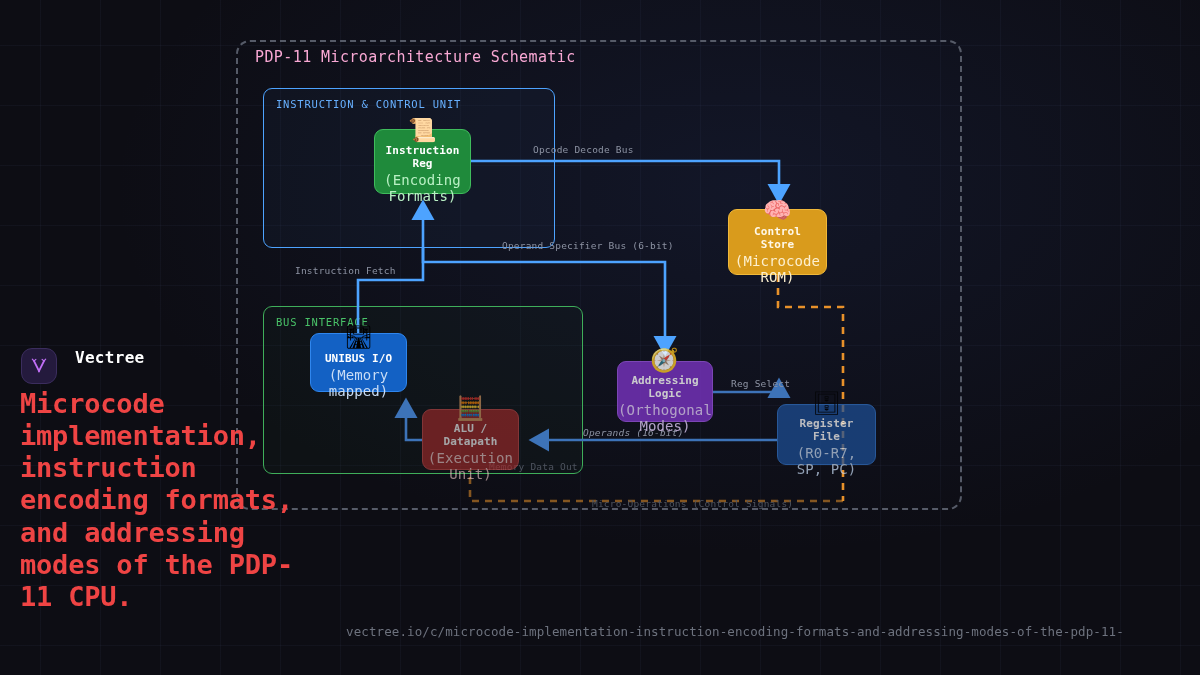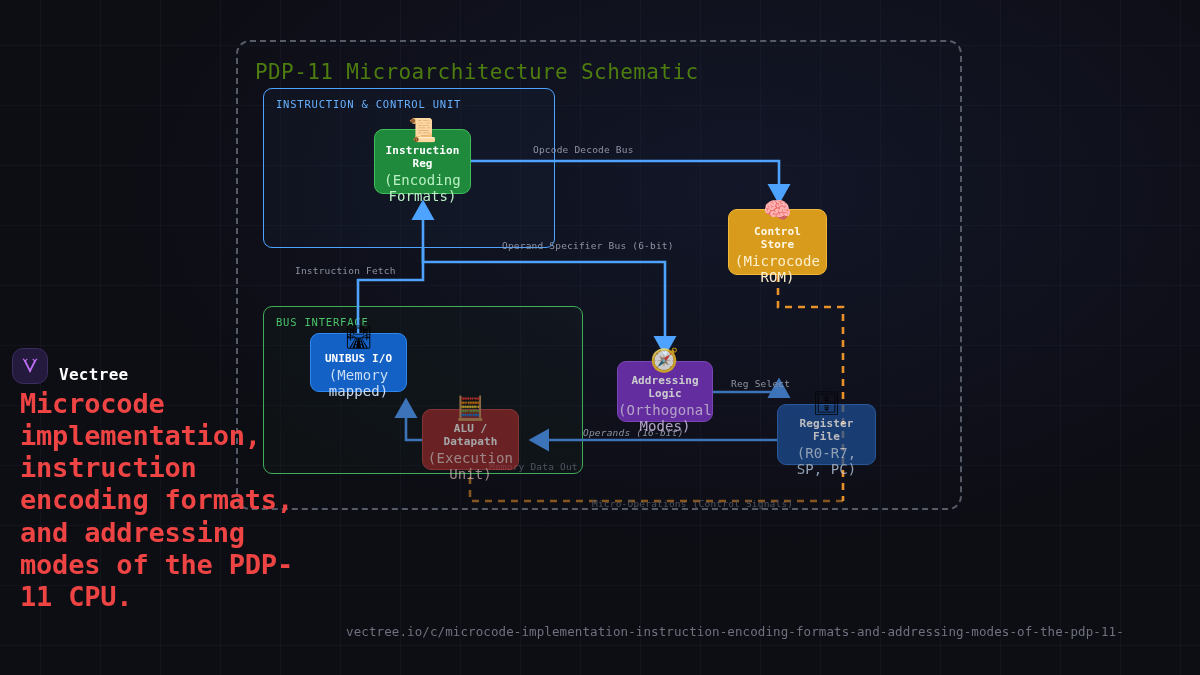--- a/index.html
+++ b/index.html
@@ -26,22 +26,22 @@
 
   
   #diagram{
     position:absolute; left:0; top:0; width:1200px; height:675px;
   }
   #outer-frame{
     position:absolute; left:236px; top:40px; width:726px; height:470px;
     border:2px dashed #565b68; border-radius:14px;
   }
   #diagram-title{
-    position:absolute; left:255px; top:60px;
-    font-size:21px; color:#4d7c0f; letter-spacing:.4px;
+    position:absolute; left:255px; top:48px;
+    font-size:15px; color:#f9a8d4; letter-spacing:.4px;
   }
 
   .group{
     position:absolute; border-radius:9px;
   }
   .group-label{
     position:absolute; top:9px; left:12px;
     font-size:10.5px; letter-spacing:.8px;
   }
   #grp-icu{ left:263px; top:88px; width:292px; height:160px;
@@ -93,21 +93,21 @@
 
   #n-ad { left:617px; top:361px; width:96px; height:61px;
           background:#7b34c4; border:1.6px solid #9a55e0; opacity:.78; }
   #n-ad .sub{ color:#e0cbf7; }
 
   #n-rf { left:777px; top:404px; width:99px; height:61px;
           background:#1d4f96; border:1.6px solid #3274c9; opacity:.72; }
   #n-rf .sub{ color:#c3d7f0; }
 
   
-  #brand{ position:absolute; left:12px; top:348px; display:flex; align-items:flex-end; gap:11px; }
+  #brand{ position:absolute; left:21px; top:348px; display:flex; align-items:flex-start; gap:18px; }
   #brand-logo{
     width:36px; height:36px; border-radius:11px;
     background:#241a3d; border:1px solid #3b2d5e;
     display:flex; align-items:center; justify-content:center;
   }
   #brand-name{ color:#ffffff; font-size:16px; font-weight:bold; letter-spacing:.3px; }
 
   #headline{
     position:absolute; left:20px; top:388px; width:300px;
     color:#ef4444; font-size:27px; font-weight:bold; line-height:1.19;

